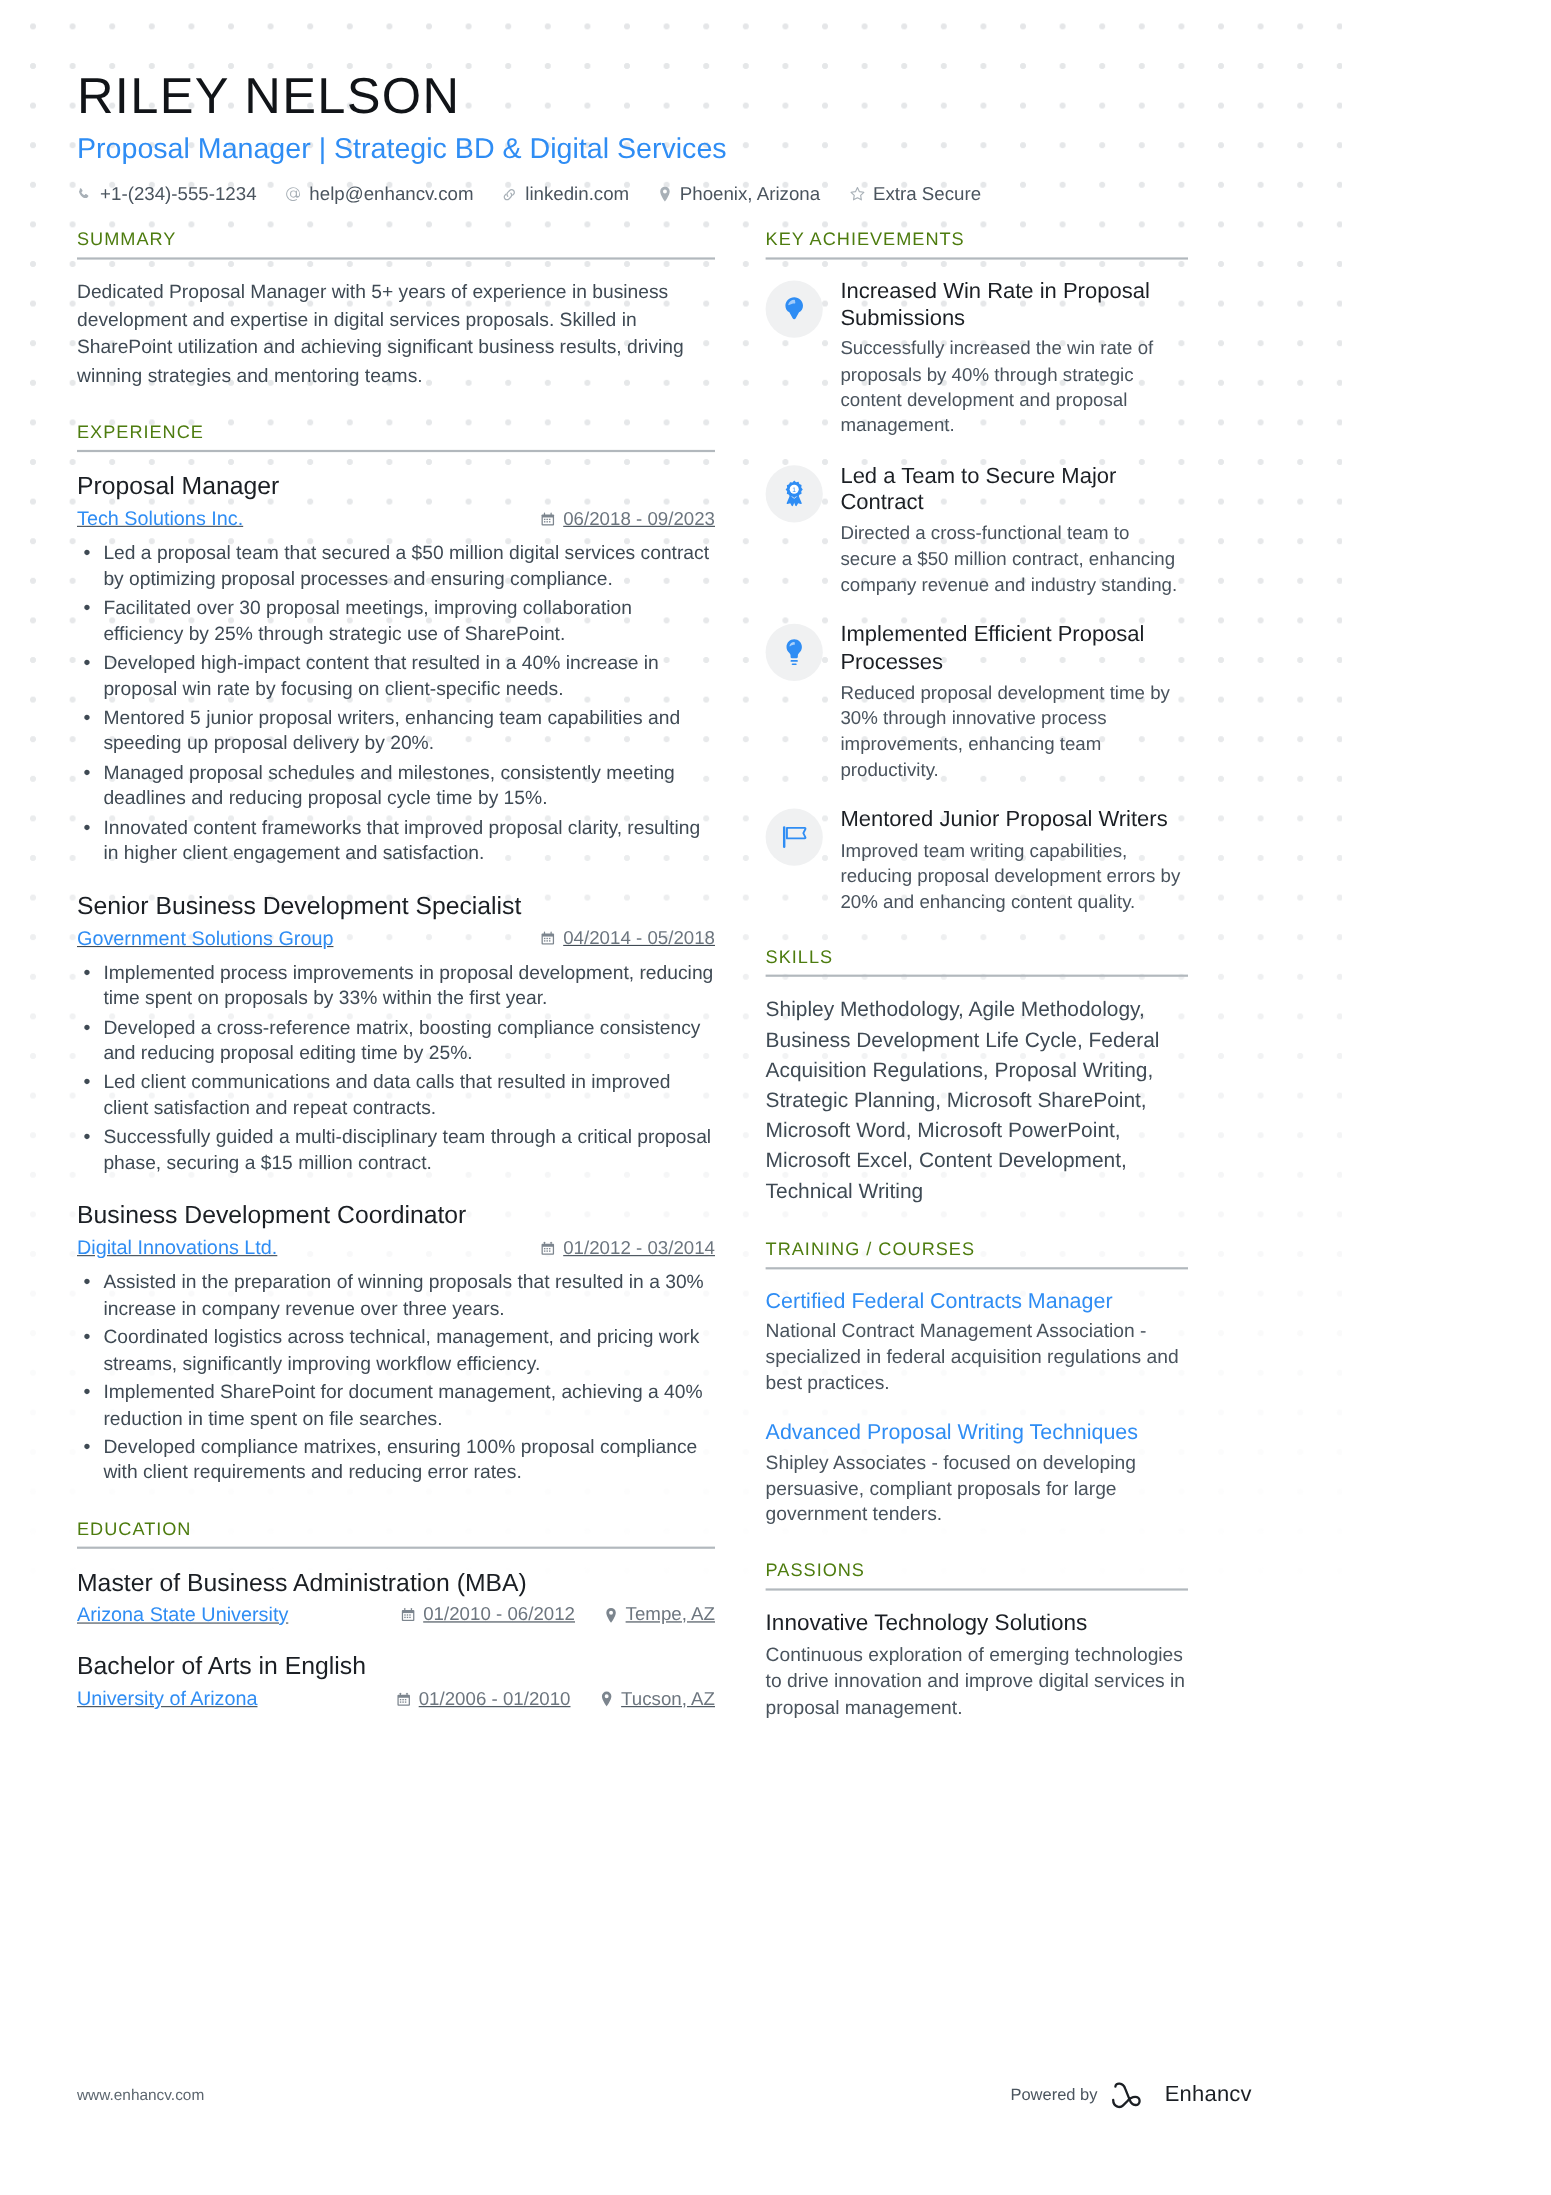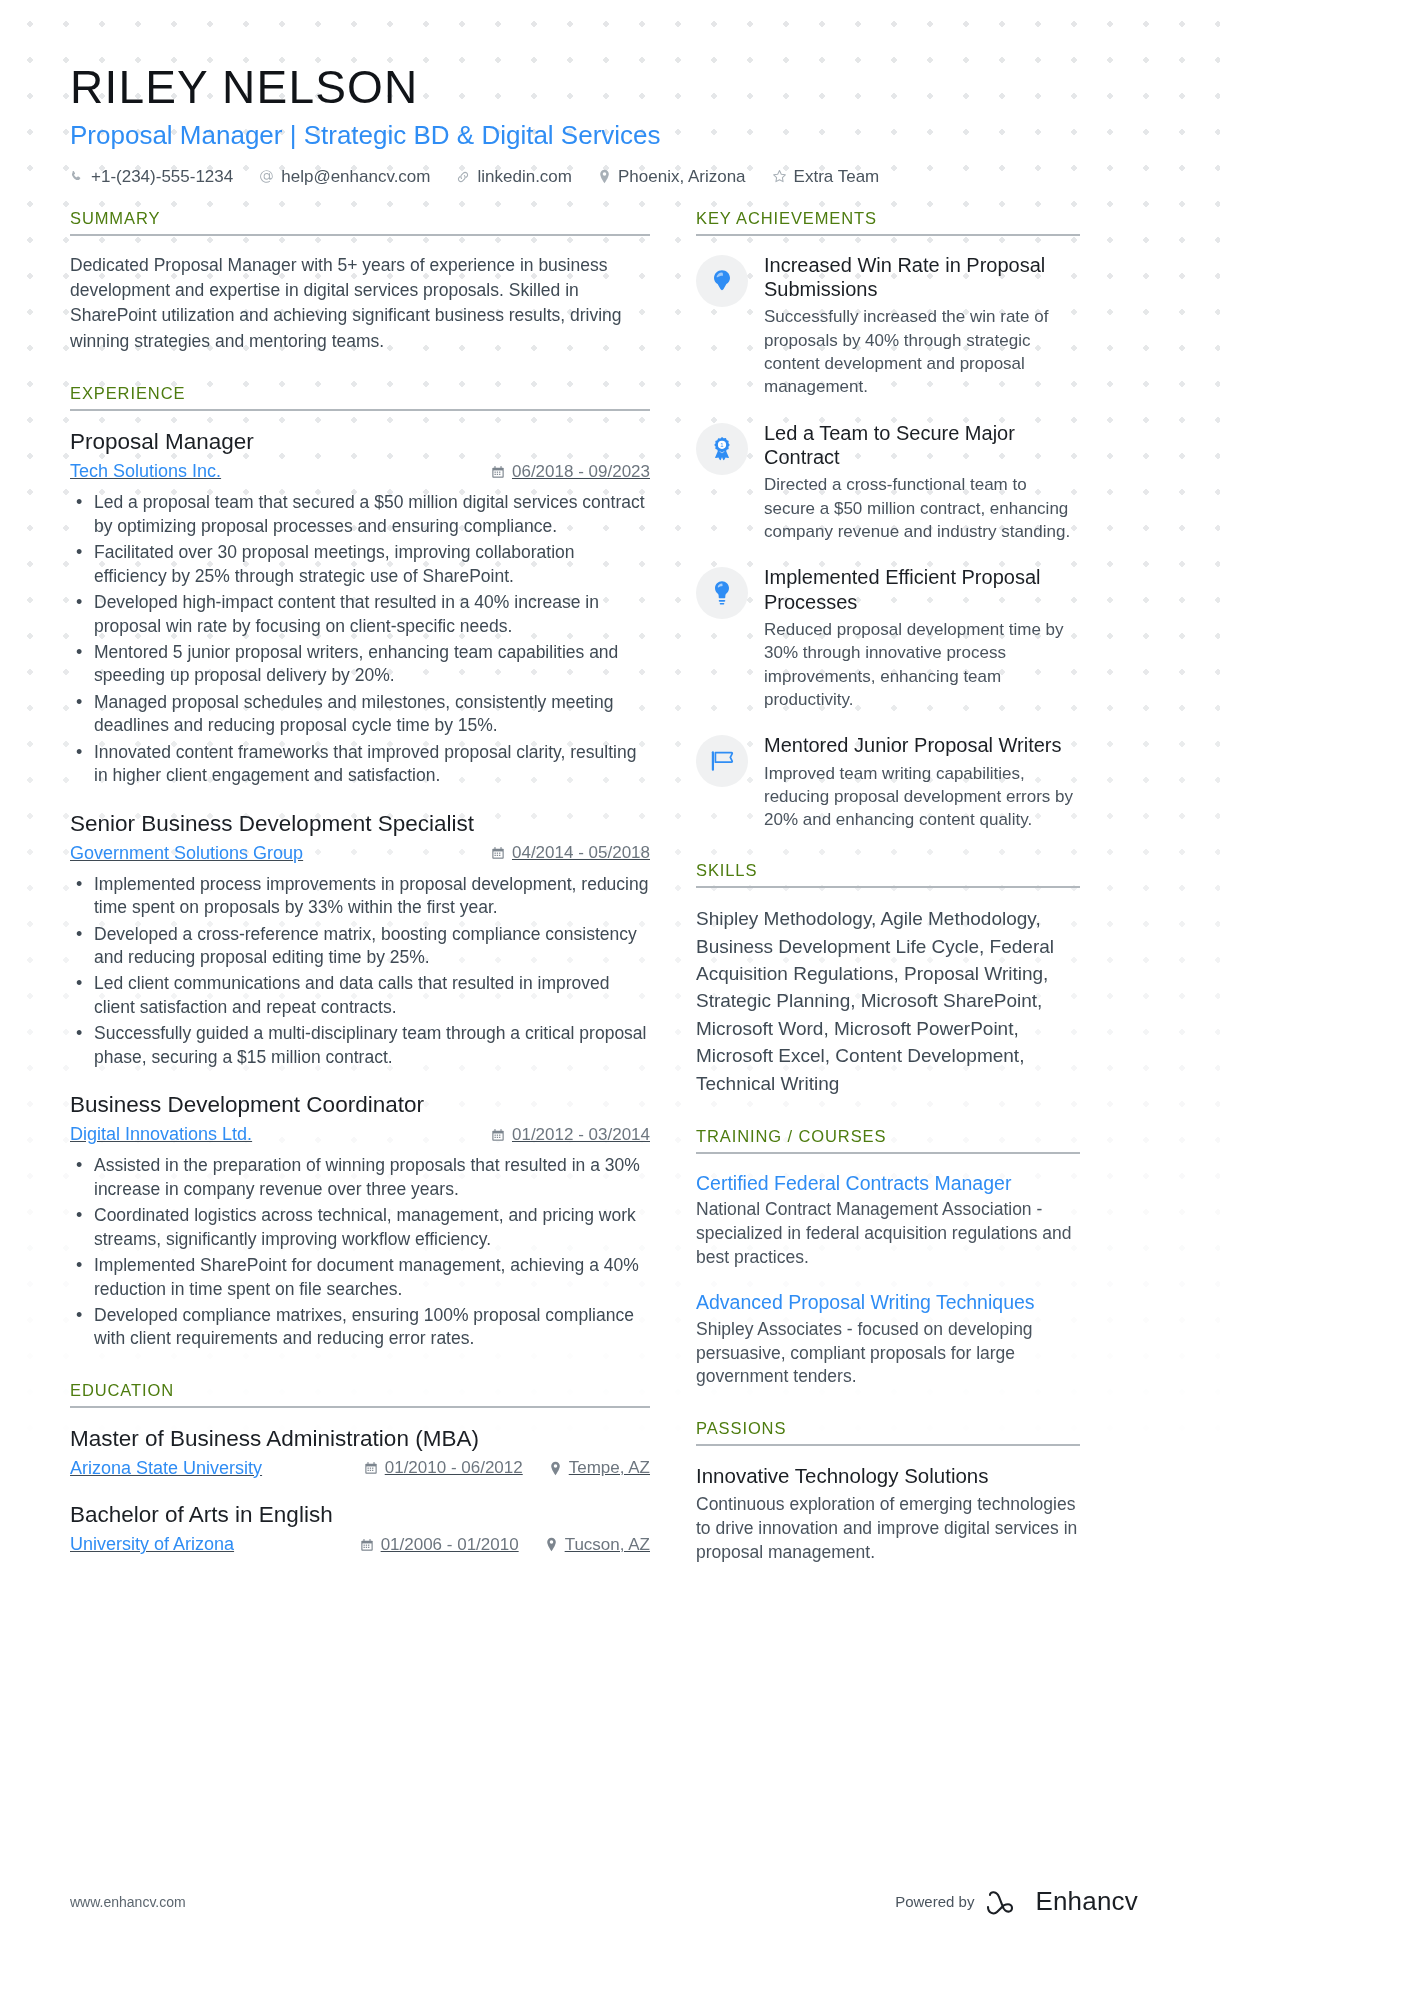--- a/index.html
+++ b/index.html
@@ -246,21 +246,21 @@
     display: flex;
     align-items: center;
     gap: 12px;
     font-size: 15px;
     color: #4a545e;
   }
   .brand {
     display: flex;
     align-items: center;
     gap: 9px;
-    font-size: 26px;
+    font-size: 20px;
     color: #1b1f24;
     letter-spacing: .2px;
   }
   .brand svg { display: block; }
 </style>
 </head>
 <body>
 
 <div class="page">
   <div class="dots"></div>
@@ -303,21 +303,21 @@
               </svg>
             </span>
             <span>Phoenix, Arizona</span>
           </div>
           <div class="citem">
             <span class="cico">
               <svg width="15" height="15" viewBox="0 0 16 16">
                 <path d="M8 1.6l1.9 4 4.3.6-3.1 3 .7 4.3L8 11.5l-3.8 2 .7-4.3-3.1-3 4.3-.6z" fill="none" stroke="currentColor" stroke-width="1.1" stroke-linejoin="round"></path>
               </svg>
             </span>
-            <span>Extra Team</span>
+            <span>Extra Secure</span>
           </div>
         </div>
     </div>
 
     <div class="cols">
 
       <div class="col-left">
 
         <div class="sec">
           <div class="sec-title">SUMMARY</div>

